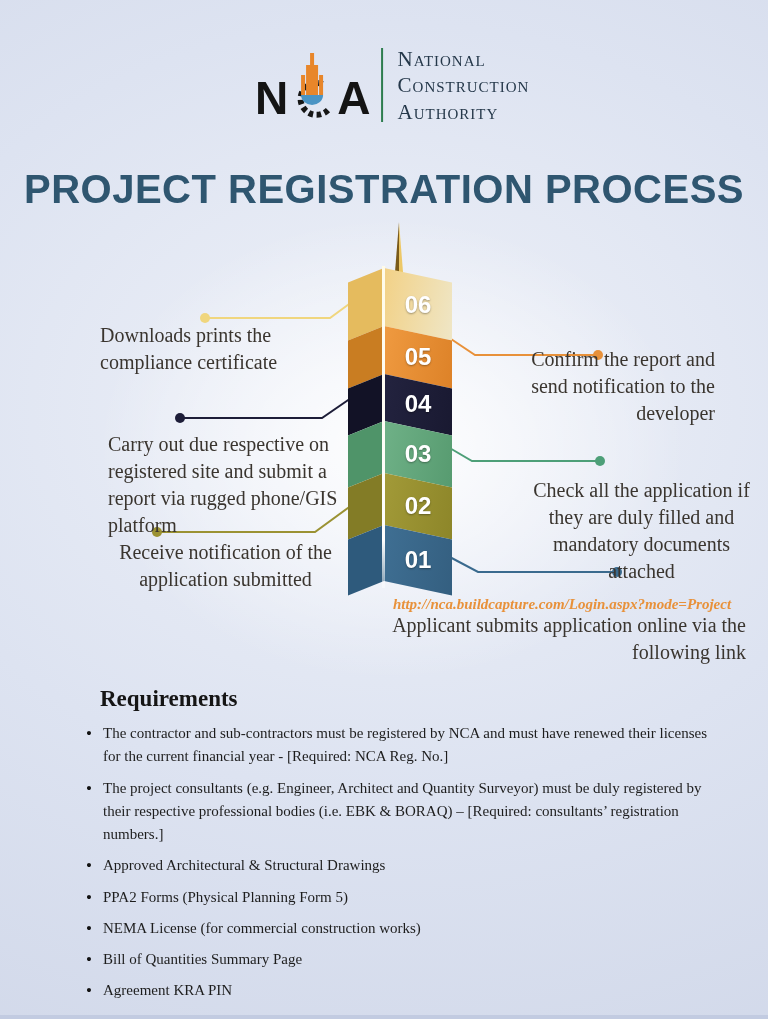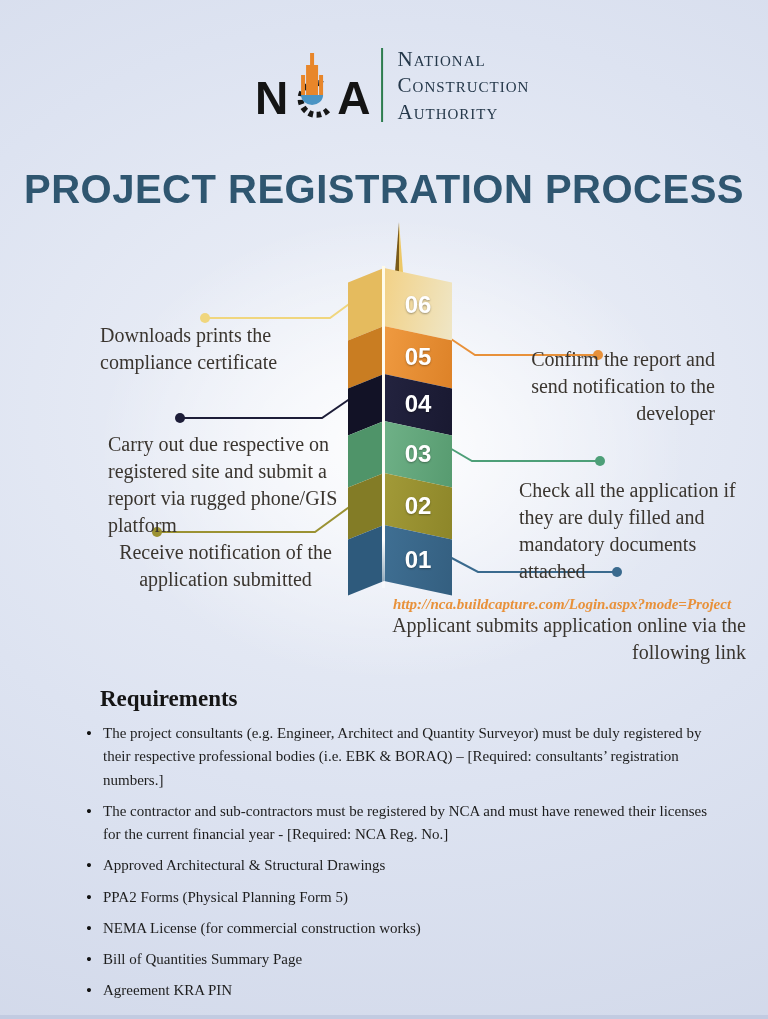--- a/index.html
+++ b/index.html
@@ -63,21 +63,21 @@
   .l-2{height:52px;background:#837c26;}
   .l-1{height:56px;background:#2e5a7c;}
   .tower-edge{position:absolute;left:34px;top:44px;width:3px;height:322px;background:linear-gradient(#fffbe8,#ffffff 85%,rgba(255,255,255,.4));z-index:3;}
 
   
   .callout{position:absolute;font-family:"Liberation Serif",serif;font-size:20px;line-height:1.35;color:#3a352f;}
   .co-l1{left:100px;top:322px;width:235px;text-align:left;}
   .co-l2{left:108px;top:431px;width:262px;text-align:left;}
   .co-l3{left:108px;top:539px;width:235px;text-align:center;}
   .co-r1{left:515px;top:346px;width:200px;text-align:right;}
-  .co-r2{left:519px;top:477px;width:245px;text-align:left;}
+  .co-r2{left:519px;top:477px;width:245px;text-align:center;}
   .co-r3{left:390px;top:612px;width:356px;text-align:right;}
   .link-url{
     position:absolute;left:378px;top:596px;width:368px;text-align:center;
     font-family:"Liberation Serif",serif;font-style:italic;font-weight:bold;font-size:15px;color:#e8913a;
     text-decoration:none;display:block;
   }
 
   
   .req-heading{position:absolute;left:100px;top:686px;font-family:"Liberation Serif",serif;font-weight:bold;font-size:23px;color:#151515;}
   .req-list{position:absolute;left:84px;top:722px;width:642px;margin:0;padding:0;list-style:none;}
@@ -184,22 +184,22 @@
   <div class="callout co-l1">Downloads prints the compliance certificate</div>
   <div class="callout co-l2">Carry out due respective on registered site and submit a report via rugged phone/GIS platform</div>
   <div class="callout co-l3">Receive notification of the application submitted</div>
   <div class="callout co-r1">Confirm the report and send notification to the developer</div>
   <div class="callout co-r2">Check all the application if they are duly filled and mandatory documents attached</div>
   <div class="callout co-r3">Applicant submits application online via the following link</div>
   <a class="link-url" href="#">http://nca.buildcapture.com/Login.aspx?mode=Project</a>
 
   <div class="req-heading">Requirements</div>
   <ul class="req-list">
+    <li>The contractor and sub-contractors must be registered by NCA and must have renewed their licenses for the current financial year - [Required: NCA Reg. No.]</li>
     <li>The project consultants (e.g. Engineer, Architect and Quantity Surveyor) must be duly registered by their respective professional bodies (i.e. EBK &amp; BORAQ) – [Required: consultants’ registration numbers.]</li>
-    <li>The contractor and sub-contractors must be registered by NCA and must have renewed their licenses for the current financial year - [Required: NCA Reg. No.]</li>
     <li>Approved Architectural &amp; Structural Drawings</li>
     <li>PPA2 Forms (Physical Planning Form 5)</li>
     <li>NEMA License (for commercial construction works)</li>
     <li>Bill of  Quantities Summary Page</li>
     <li>Agreement KRA PIN</li>
     <li>Signed contract/Tender Form/Signed Agreement with the developer and contractor/consultants</li>
   </ul>
 
   <div class="bottom-strip"></div>
 </div>

